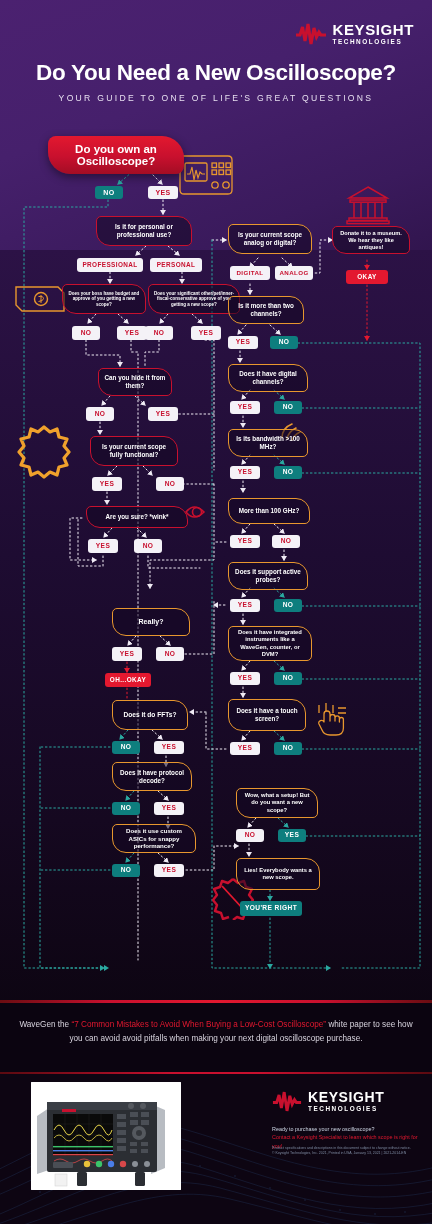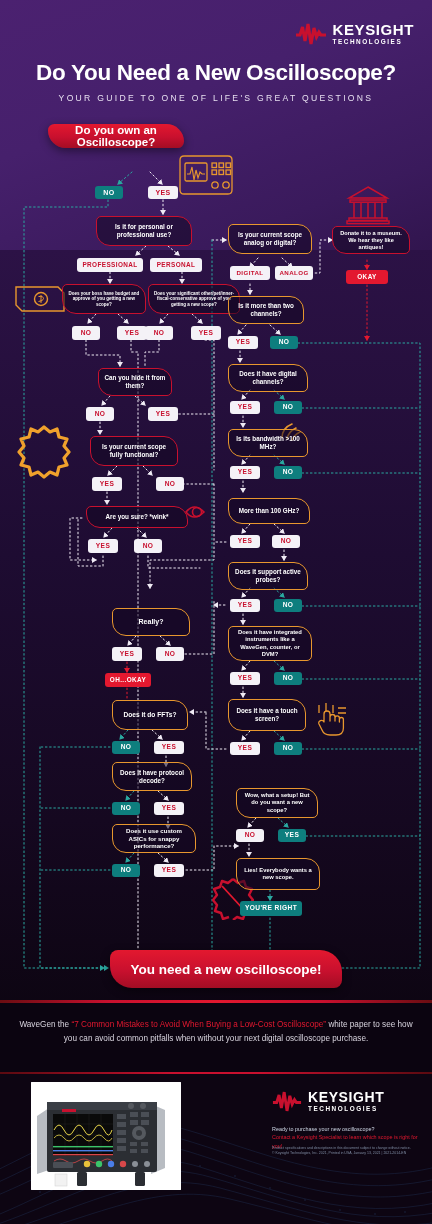--- a/index.html
+++ b/index.html
@@ -378,21 +378,21 @@
   </svg>
 
   <svg style="position:absolute;left:212px;top:876px;" width="42" height="44" viewBox="0 0 42 44">
     <g fill="none" stroke="#C8102E" stroke-width="2.4" stroke-linejoin="round">
       <path d="M21,3 L26,7 L32,5 L34,11 L40,13 L37,19 L41,24 L37,29 L39,35 L33,37 L31,43 L25,41 L21,44"></path>
       <path d="M21,3 L16,7 L10,5 L8,11 L2,13 L5,19 L1,24 L5,29 L3,35 L9,37 L11,43 L17,41"></path>
       <path d="M10,10 L32,34" stroke="#E3182F" stroke-width="1.8"></path>
     </g>
   </svg>
 
-  <div class="banner" style="left:48px;top:124px;width:136px;height:24px;font-size:11.5px;">
+  <div class="banner" style="left:48px;top:136px;width:136px;height:38px;font-size:11.5px;">
     <span>Do you own an Oscilloscope?</span>
   </div>
 
   <div class="chip teal" style="left:95px;top:186px;width:28px;height:13px;font-size:7px;">
     <span>NO</span>
   </div>
   <div class="chip no-white" style="left:148px;top:186px;width:30px;height:13px;font-size:7px;">
     <span>YES</span>
   </div>
 
@@ -598,26 +598,23 @@
     <span>YES</span>
   </div>
 
   <div class="node orange" style="left:236px;top:858px;width:84px;height:32px;font-size:5.8px;">
     <span>Lies! Everybody wants a new scope.</span>
   </div>
   <div class="chip teal" style="left:240px;top:901px;width:62px;height:15px;font-size:6.6px;">
     <span>YOU'RE RIGHT</span>
   </div>
 
-  <div class="banner" style="left:110px;top:950px;width:232px;height:38px;font-size:13.5px;">
-    <span>You need a new oscilloscope!</span>
-  </div>
 
   <div id="cta-text">
-    <span>WaveGen the </span><span class="lnk">“7 Common Mistakes to Avoid When Buying a Low-Cost Oscilloscope”</span><span> white paper to see how you can avoid common pitfalls when without your next digital oscilloscope purchase.</span>
+    <span>WaveGen the </span><span class="lnk">“7 Common Mistakes to Avoid When Buying a Low-Cost Oscilloscope”</span><span> white paper to see how you can avoid avoid pitfalls when making your next digital oscilloscope purchase.</span>
   </div>
 
   <div id="scope-photo">
     <svg width="150" height="108" viewBox="0 0 150 108">
       <rect x="0" y="0" width="150" height="108" fill="#ffffff"></rect>
       <path d="M6,34 L18,26 L18,88 L6,92 Z" fill="#b8bcc2"></path>
       <path d="M120,22 L134,28 L134,86 L120,92 Z" fill="#b8bcc2"></path>
       <rect x="16" y="20" width="110" height="70" rx="2" fill="#2b2e33"></rect>
       <rect x="16" y="20" width="110" height="8" fill="#3a3e45"></rect>
       <rect x="22" y="32" width="60" height="42" fill="#0a0a0a"></rect>

